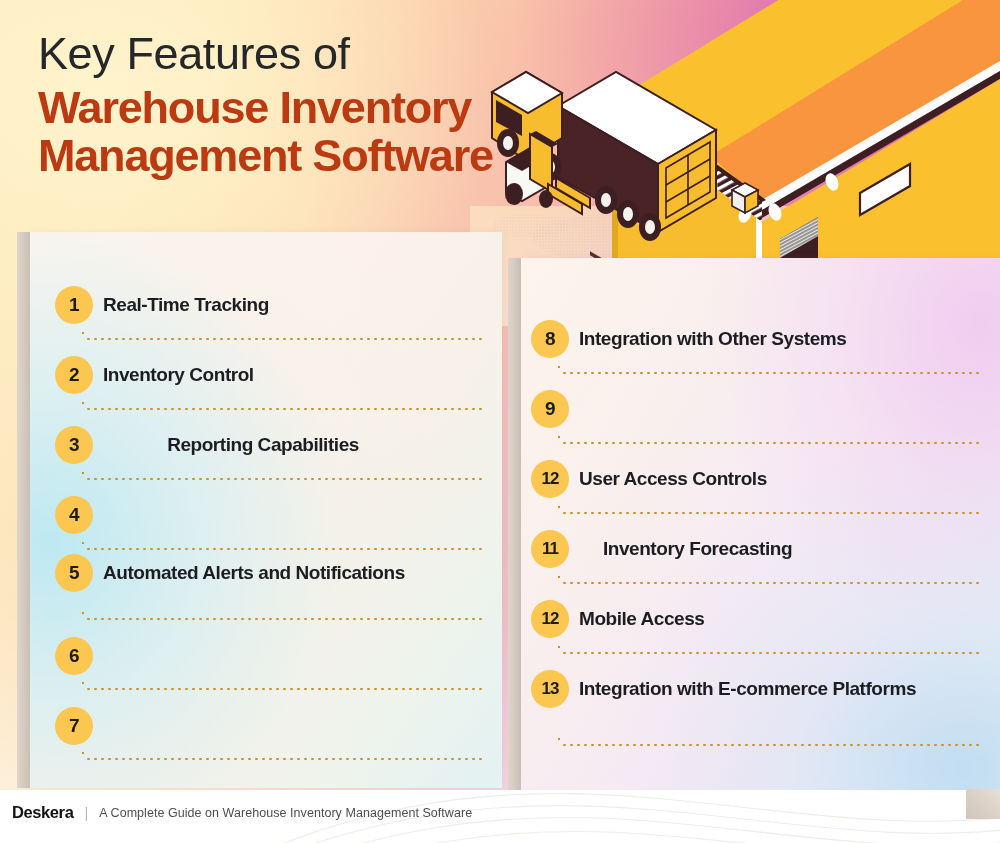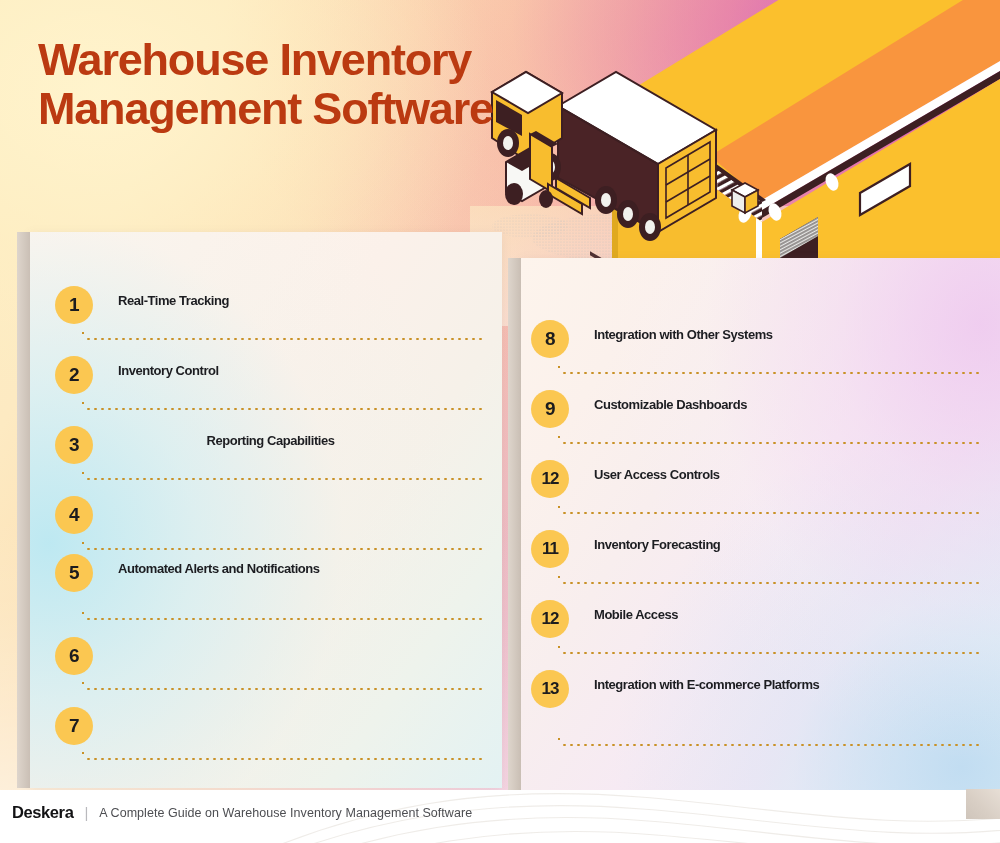--- a/index.html
+++ b/index.html
@@ -88,24 +88,24 @@
     flex:0 0 auto;
     width:38px; height:38px; border-radius:50%;
     background:#fbc751;
     display:flex; align-items:center; justify-content:center;
     color:#1c1c1e; font-weight:700; font-size:19px;
     font-family:"Liberation Sans", sans-serif;
     letter-spacing:-.5px;
   }
   .badge.two{ font-size:17px; letter-spacing:-1px; }
   .row-label{
-    color:#1c1d21; font-weight:700; font-size:13px; line-height:1.30;
+    color:#1c1d21; font-weight:700; font-size:19px; line-height:1.30;
     letter-spacing:-.45px;
     font-family:"Liberation Sans", sans-serif;
-    padding-left:25px; padding-top:7px;
+    padding-left:10px; padding-top:7px;
   }
   .divider{
     position:absolute; height:2px;
     background-image:radial-gradient(circle, #c99126 1.05px, rgba(0,0,0,0) 1.3px);
     background-size:7px 2px; background-repeat:repeat-x;
   }
   .tick{
     position:absolute; width:2px; height:8px;
     background-image:radial-gradient(circle, #c99126 1.05px, rgba(0,0,0,0) 1.3px);
     background-size:2px 6px; background-repeat:repeat-y;
@@ -272,20 +272,21 @@
         <g transform="translate(262,196)">
           <polygon points="0,8 13,1 26,8 13,15" fill="#ffffff" stroke="#3d1f22" stroke-width="1.6"></polygon>
           <polygon points="0,8 13,15 13,31 0,24" fill="#efefec" stroke="#3d1f22" stroke-width="1.6"></polygon>
           <polygon points="13,15 26,8 26,24 13,31" fill="#f8bd2e" stroke="#3d1f22" stroke-width="1.6"></polygon>
         </g>
       </g>
     </svg>
   </div>
 
   <div class="headline">
+    <div class="h-line1">Key Features of</div>
     <div class="h-line2">Warehouse Inventory</div>
     <div class="h-line3">Management Software</div>
   </div>
 
   <div class="card" id="card-left">
     <div class="card-edge left"></div>
     <div class="list" id="list-left">
         <div class="row" style="top: 54px; padding-left: 25px;">
           <div class="badge">1</div>
           <div class="row-label" style="width: 330px;">Real-Time Tracking</div>
@@ -332,33 +333,32 @@
     <div class="card-edge left"></div>
     <div class="list" id="list-right">
         <div class="row" style="top: 62px; padding-left: 10px;">
           <div class="badge">8</div>
           <div class="row-label" style="width: 400px;">Integration with Other Systems</div>
         </div>
         <div class="divider" style="top: 114px; left: 40px; width: 420px;"></div>
         <div class="tick" style="top: 106px; left: 37px;"></div>
         <div class="row" style="top: 132px; padding-left: 10px;">
           <div class="badge">9</div>
-          <div class="row-label" style="width: 400px;">Customizable Dashboards</div>
         </div>
         <div class="divider" style="top: 184px; left: 40px; width: 420px;"></div>
         <div class="tick" style="top: 176px; left: 37px;"></div>
         <div class="row" style="top: 202px; padding-left: 10px;">
           <div class="badge two">12</div>
           <div class="row-label" style="width: 400px;">User Access Controls</div>
         </div>
         <div class="divider" style="top: 254px; left: 40px; width: 420px;"></div>
         <div class="tick" style="top: 246px; left: 37px;"></div>
         <div class="row" style="top: 272px; padding-left: 10px;">
           <div class="badge two">11</div>
-          <div class="row-label" style="width: 400px;">Inventory Forecasting</div>
+          <div class="row-label" style="width: 400px; margin-left: 24px;">Inventory Forecasting</div>
         </div>
         <div class="divider" style="top: 324px; left: 40px; width: 420px;"></div>
         <div class="tick" style="top: 316px; left: 37px;"></div>
         <div class="row" style="top: 342px; padding-left: 10px;">
           <div class="badge two">12</div>
           <div class="row-label" style="width: 400px;">Mobile Access</div>
         </div>
         <div class="divider" style="top: 394px; left: 40px; width: 420px;"></div>
         <div class="tick" style="top: 386px; left: 37px;"></div>
         <div class="row" style="top: 412px; padding-left: 10px;">

